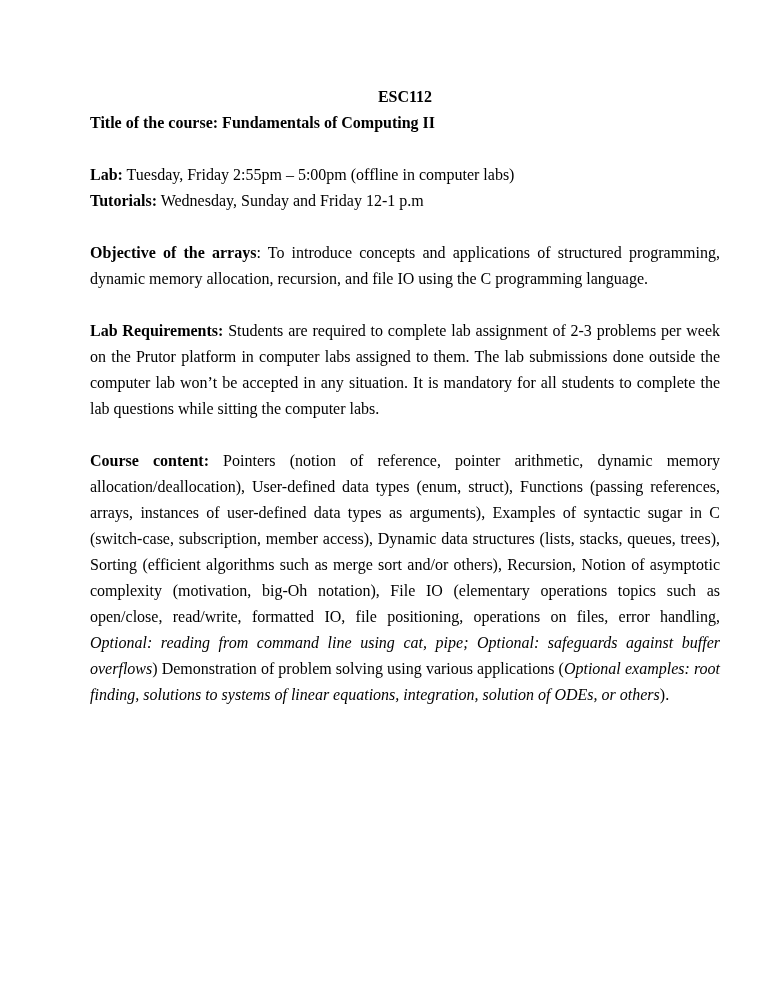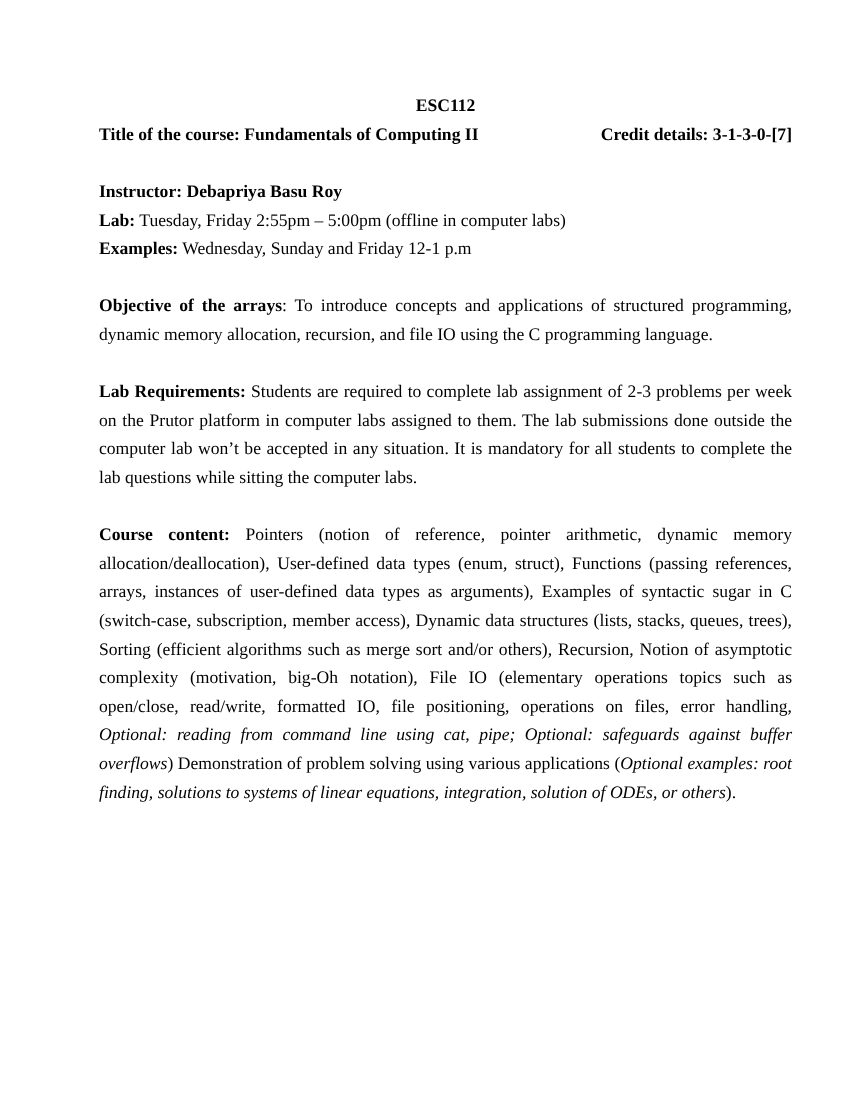--- a/index.html
+++ b/index.html
@@ -34,35 +34,31 @@
 </style>
 </head>
 <body>
 
 <div class="page">
 
   <p class="center bold">ESC112</p>
 
   <div class="title-row">
     <span class="bold">Title of the course: Fundamentals of Computing II</span>
-    <span class="bold">Credit details: 3-1-3-0-[7]</span>
   </div>
 
   <div class="blank-line"></div>
 
-  <p>
-    <span class="bold">Instructor: Debapriya Basu Roy</span>
-  </p>
 
   <p>
     <span class="bold">Lab:</span><span> Tuesday, Friday 2:55pm – 5:00pm (offline in computer labs)</span>
   </p>
 
   <p>
-    <span class="bold">Examples:</span><span> Wednesday, Sunday and Friday 12-1 p.m</span>
+    <span class="bold">Tutorials:</span><span> Wednesday, Sunday and Friday 12-1 p.m</span>
   </p>
 
   <div class="blank-line"></div>
 
   <p class="justify">
     <span class="bold">Objective of the arrays</span><span>: To introduce concepts and applications of structured programming, dynamic memory allocation, recursion, and file IO using the C programming language.</span>
   </p>
 
   <div class="blank-line"></div>
 

